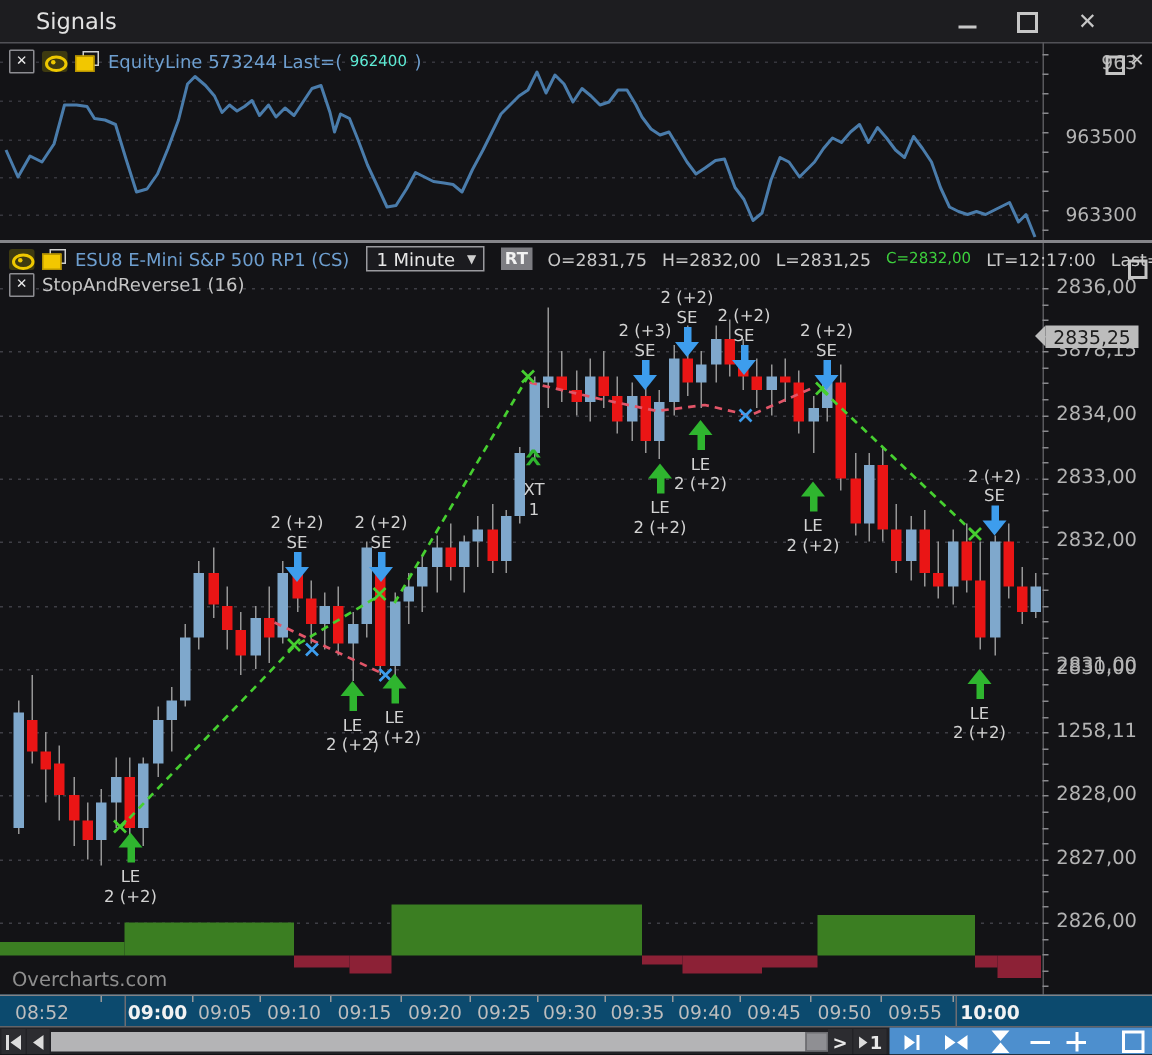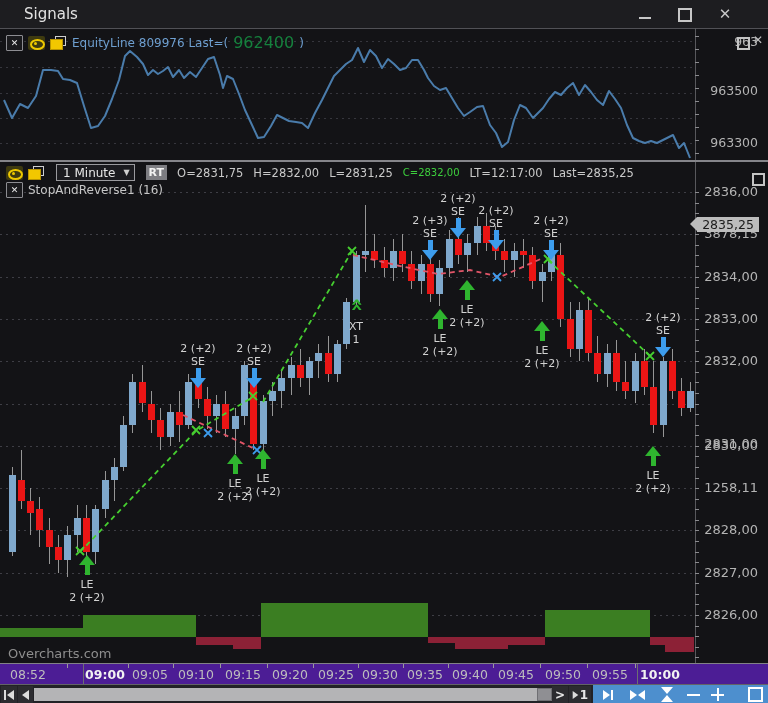--- a/index.html
+++ b/index.html
@@ -16,21 +16,21 @@
   .hdr{position:absolute;display:flex;align-items:center;gap:5px;z-index:10;white-space:nowrap;}
   .xbtn{width:15px;height:14px;background:#1a1a1d;border:1px solid #8d8d92;color:#ececec;font-size:9px;font-weight:bold;
         text-align:center;line-height:14px;border-radius:1px;}
   .eye{width:17px;height:14px;background:#3e3a10;border-radius:2px;position:relative;}
   .eye i{position:absolute;left:2px;top:3px;width:11px;height:7px;border:2px solid #eec800;border-radius:50%;}
   .eye b{position:absolute;left:6px;top:6px;width:3px;height:3px;background:#eec800;border-radius:50%;}
   .folder{width:17px;height:14px;position:relative;}
   .folder i{position:absolute;right:1px;top:0;width:9px;height:8px;border:1px solid #cfcfcf;}
   .folder b{position:absolute;left:0;bottom:0;width:11px;height:9px;background:#f2c700;border:1px solid #b89400;}
   .lbl-blue{color:#6e9fd0;font-size:12px;}
-  .lbl-amber{color:#15803d;font-size:16px;}
+  .lbl-amber{color:#5eead4;font-size:10px;}
   .lbl-gray{color:#c6c6c6;font-size:12px;}
   .dropdown{display:flex;align-items:center;gap:8px;height:15px;border:1px solid #9a9a9e;background:#1b1b1f;
             padding:0 4px 0 6px;color:#e8e8e8;font-size:12px;margin-left:6px;}
   .dropdown .caret{font-size:8px;color:#cfcfcf;}
   .badge{background:#7d7d82;color:#f2f2f2;font-size:11px;font-weight:bold;padding:1px 3px;margin-left:6px;}
   .q{color:#c9c9c9;font-size:11.5px;margin-left:5px;}
   .qg{color:#3dcf3d;font-size:10px;margin-left:5px;}
   
   .hgrid{position:absolute;left:0;width:695px;height:1px;z-index:0;
          background:repeating-linear-gradient(to right,#3e3e45 0 2px,transparent 2px 6px);}
@@ -47,21 +47,21 @@
   .sig-label{position:absolute;width:60px;text-align:center;font-size:11px;color:#d2d2d2;z-index:5;}
   .arr-stem{position:absolute;}
   .arr-head{position:absolute;width:0;height:0;border-left:8px solid transparent;border-right:8px solid transparent;}
   #lastbox{position:absolute;left:697px;top:217px;width:62px;height:15px;background:#bcbcbc;color:#1c1c1c;
            font-size:12.5px;text-align:center;line-height:15px;z-index:6;}
   #lastbox-arrow{position:absolute;left:690px;top:217px;width:0;height:0;z-index:6;
                  border-top:7.5px solid transparent;border-bottom:7.5px solid transparent;border-right:7px solid #bcbcbc;}
   .corner-box{position:absolute;width:9px;height:9px;border:2px solid #c4c4c4;z-index:6;}
   .corner-x{position:absolute;color:#c4c4c4;font-size:12px;font-weight:bold;z-index:6;}
   
-  #time-axis{position:absolute;left:0;top:663px;width:768px;height:20px;background:#4c1d95;border-top:1px solid #828286;z-index:5;}
+  #time-axis{position:absolute;left:0;top:663px;width:768px;height:20px;background:#0c4a6e;border-top:1px solid #828286;z-index:5;}
   .tlabel{position:absolute;top:3px;transform:translateX(-50%);font-size:12.5px;color:#bdbdbd;}
   .tlabel.bold{font-weight:bold;color:#f2f2f2;}
   .ttick{position:absolute;top:0;width:1px;height:4px;background:#9a9a9a;}
   .tsep{position:absolute;top:0;width:1px;height:20px;background:#6d6d72;}
   
   #toolbar{position:absolute;left:0;top:684px;width:768px;height:19px;background:#222226;border-top:1px solid #636367;z-index:8;}
   .tb-btn{position:absolute;top:1px;height:17px;background:#2c2c30;display:flex;align-items:center;justify-content:center;gap:1px;color:#e8e8e8;font-size:12px;font-weight:bold;cursor:pointer;}
   .tri-l{width:0;height:0;border-top:5px solid transparent;border-bottom:5px solid transparent;border-right:7px solid #dcdcdc;}
   .tri-r{width:0;height:0;border-top:5px solid transparent;border-bottom:5px solid transparent;border-left:7px solid #fff;}
   .vbar{width:2px;height:10px;background:#dcdcdc;}
@@ -98,39 +98,40 @@
   <div class="hdr" style="left:6px;top:33px;">
     <div class="xbtn">✕</div>
     <div class="eye">
         <i></i>
         <b></b>
       </div>
     <div class="folder">
         <i></i>
         <b></b>
       </div>
-    <span class="lbl-blue">EquityLine 809976 Last=(</span>
+    <span class="lbl-blue">EquityLine 573244 Last=(</span>
       <span class="lbl-amber">962400</span>
       <span class="lbl-blue">)</span>
   </div>
 
   <div class="corner-box" style="left:737px;top:37px;"></div>
   <div class="corner-x" style="left:753px;top:33px;">✕</div>
 
   <div style="position:absolute;left:0;top:160px;width:768px;height:2px;background:#85858a;z-index:7;"></div>
 
   <div class="hdr" style="left:6px;top:164px;">
     <div class="eye">
         <i></i>
         <b></b>
       </div>
     <div class="folder">
         <i></i>
         <b></b>
       </div>
+    <span class="lbl-blue">ESU8 E-Mini S&amp;P 500 RP1 (CS)</span>
     <div class="dropdown">
       <span>1 Minute</span>
       <span class="caret">▼</span>
     </div>
     <span class="badge">RT</span>
     <span class="q">O=2831,75</span>
     <span class="q">H=2832,00</span>
     <span class="q">L=2831,25</span>
     <span class="qg">C=2832,00</span>
     <span class="q">LT=12:17:00</span>

